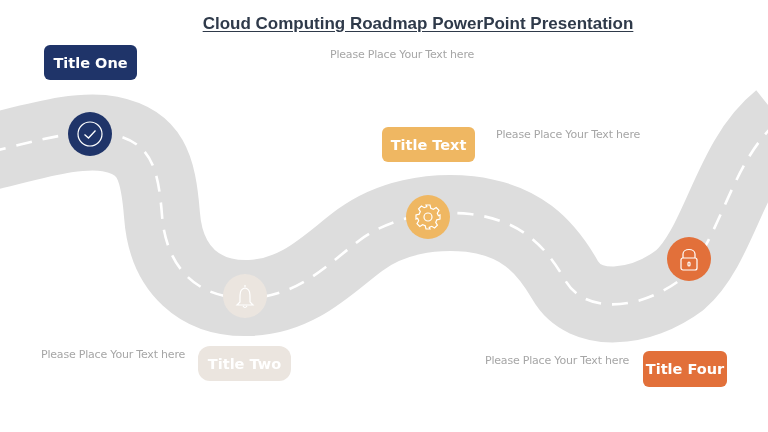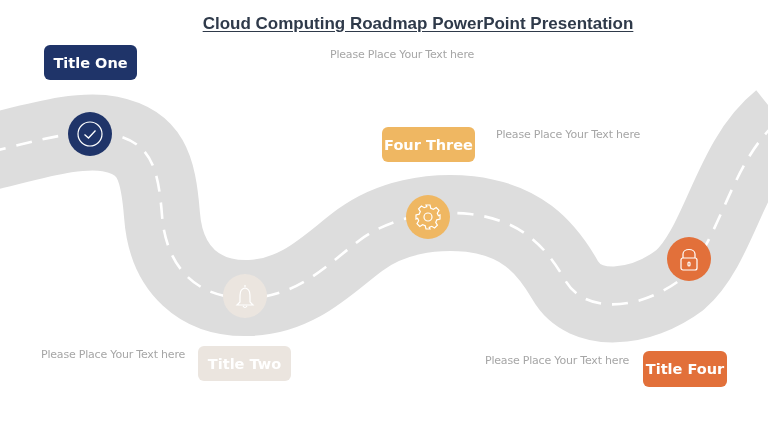--- a/index.html
+++ b/index.html
@@ -29,27 +29,27 @@
     <circle cx="14" cy="14" r="12" fill="none" stroke="#ffffff" stroke-width="1.2"></circle>
     <path d="M8.5 14.5 L12.5 18 L19.5 10.5" fill="none" stroke="#ffffff" stroke-width="1.3"></path>
   </svg>
 </div>
 
 <div class="node" style="left:223px; top:274px; width:44px; height:44px; background:#ebe5df;">
   <svg width="26" height="28" viewBox="0 0 26 28">
     <path d="M13 3 L13 5 M8 20 C8 14, 7 7, 13 6 C19 7, 18 14, 18 20 L21 23 L5 23 Z M11 24 Q13 27 15 24" fill="none" stroke="#ffffff" stroke-width="1.2"></path>
   </svg>
 </div>
-<div class="label" style="left:198px; top:346px; width:93px; height:35px; background:#ebe5df;">
+<div class="label" style="left:198px; top:346px; width:93px; height:35px; background:#ebe5df;border-radius:12px;">
   <span>Title Two</span>
 </div>
 <div class="ph" style="left:41px; top:348px;">Please Place Your Text here</div>
 
 <div class="label" style="left:382px; top:127px; width:93px; height:35px; background:#efb762;">
-  <span>Four Three</span>
+  <span>Title Text</span>
 </div>
 <div class="ph" style="left:496px; top:128px;">Please Place Your Text here</div>
 <div class="node" style="left:406px; top:195px; width:44px; height:44px; background:#efb762;">
   <svg width="30" height="30" viewBox="0 0 30 30">
     <g fill="none" stroke="#ffffff" stroke-width="1.2">
       <path d="M13 3 h4 l0.8 3.2 l2.6 1.1 l2.8-1.7 l2.8 2.8 l-1.7 2.8 l1.1 2.6 L27 13 v4 l-3.2 0.8 l-1.1 2.6 l1.7 2.8 l-2.8 2.8 l-2.8-1.7 l-2.6 1.1 L17 27 h-4 l-0.8-3.2 l-2.6-1.1 l-2.8 1.7 l-2.8-2.8 l1.7-2.8 l-1.1-2.6 L3 17 v-4 l3.2-0.8 l1.1-2.6 l-1.7-2.8 l2.8-2.8 l2.8 1.7 l2.6-1.1 Z"></path>
       <circle cx="15" cy="15" r="4"></circle>
     </g>
   </svg>
 </div>

